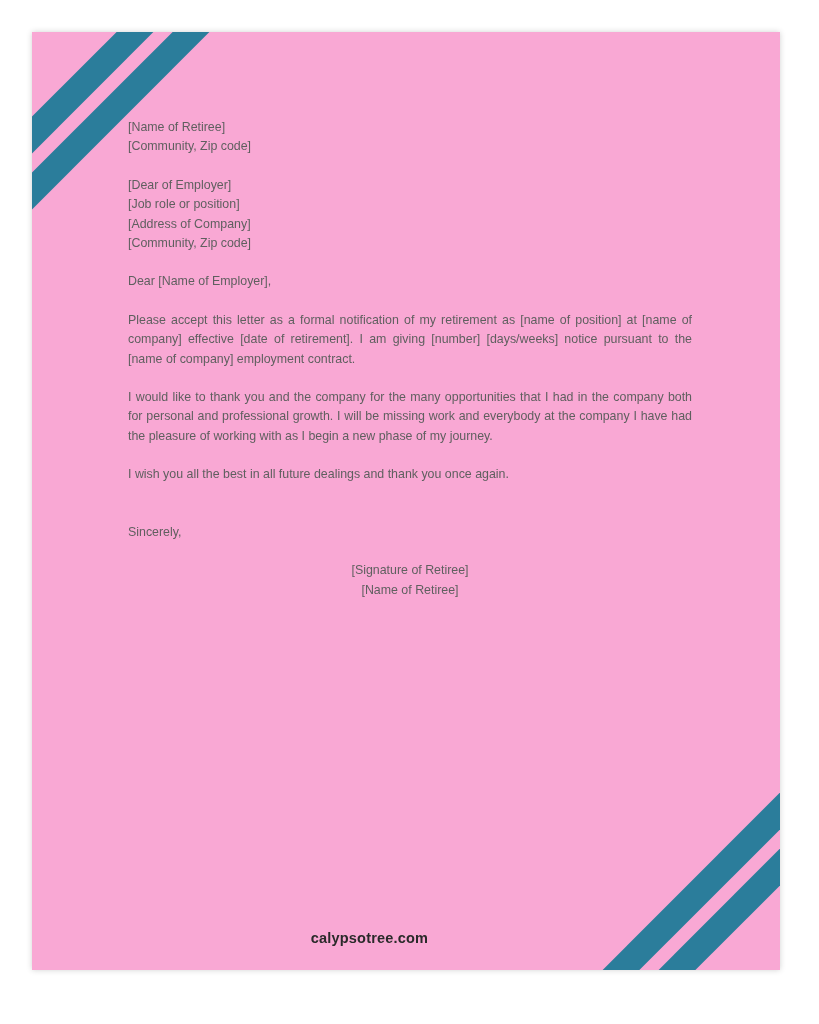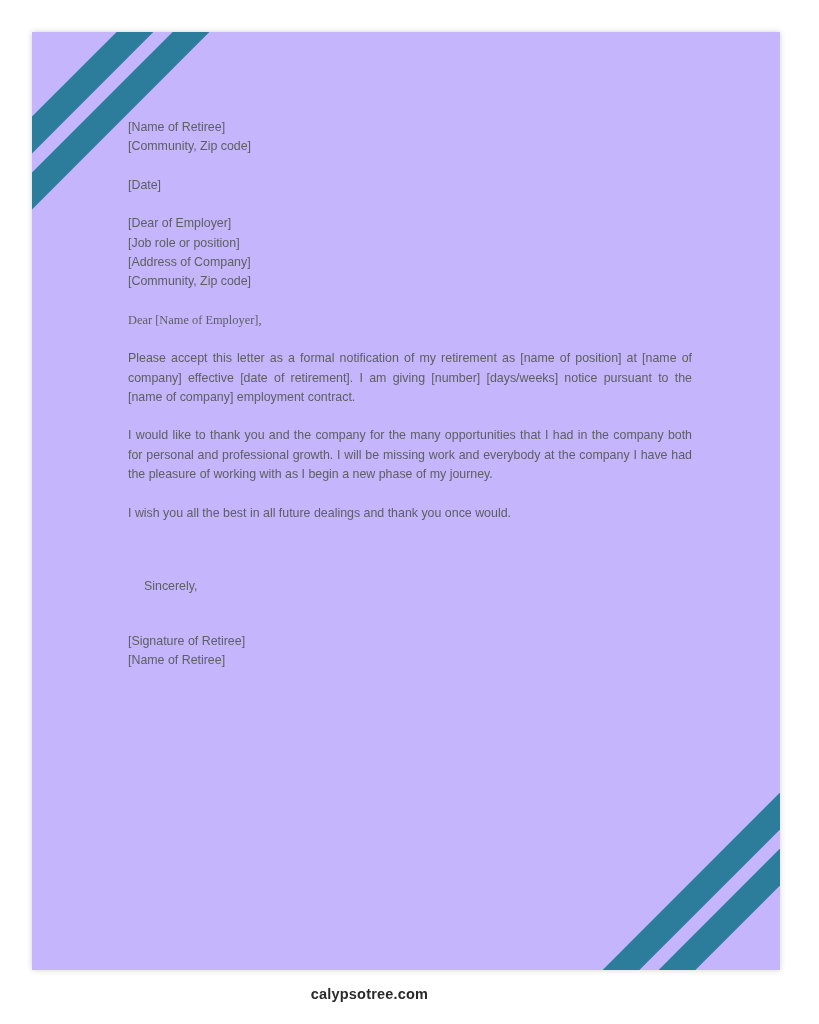--- a/index.html
+++ b/index.html
@@ -19,21 +19,21 @@
     height: 1024px;
     background: #ffffff;
     box-sizing: border-box;
   }
   .sheet {
     position: absolute;
     left: 32px;
     top: 32px;
     width: 748px;
     height: 938px;
-    background: #c4b5fd;
+    background: #f9a8d4;
     box-shadow: 0 0 6px rgba(0,0,0,0.18);
     overflow: hidden;
   }
   
   .stripe {
     position: absolute;
     background: #2b7d9b;
   }
   .tl-stripe-1 {
     width: 26px;
@@ -78,39 +78,39 @@
   }
   .addr-line {
     display: block;
     white-space: nowrap;
   }
   .block {
     margin-bottom: 19px;
   }
   .block.tight {
     margin-bottom: 0;
+    text-align: center;
   }
   .gap-sm { height: 19px; }
   .para {
     text-align: justify;
     margin: 0 0 19px 0;
     line-height: 19.4px;
   }
   .para:last-child { margin-bottom: 0; }
   .salutation {
     margin: 10px 0 19px 0;
-    font-family: Liberation Serif, serif;
   }
   .signoff {
-    margin: 16px;
+    margin: 0;
   }
   .footer {
     position: absolute;
     left: 0;
-    top: 986px;
+    top: 930px;
     width: 739px;
     text-align: center;
     font-size: 14.5px;
     font-weight: bold;
     color: #2a2a2a;
     letter-spacing: 0.2px;
   }
 </style>
 </head>
 <body>
@@ -124,36 +124,33 @@
     <div class="stripe br-stripe-1"></div>
     <div class="stripe br-stripe-2"></div>
 
     <div class="letter-body">
 
       <div class="block">
         <span class="addr-line">[Name of Retiree]</span>
         <span class="addr-line">[Community, Zip code]</span>
       </div>
 
-      <div class="block">
-        <span class="addr-line">[Date]</span>
-      </div>
 
       <div class="block">
         <span class="addr-line">[Dear of Employer]</span>
         <span class="addr-line">[Job role or position]</span>
         <span class="addr-line">[Address of Company]</span>
         <span class="addr-line">[Community, Zip code]</span>
       </div>
 
       <p class="salutation">Dear [Name of Employer],</p>
 
       <p class="para">Please accept this letter as a formal notification of my retirement as [name of position] at [name of company] effective [date of retirement]. I am giving [number] [days/weeks] notice pursuant to the [name of company] employment contract.</p>
       <p class="para">I would like to thank you and the company for the many opportunities that I had in the company both for personal and professional growth. I will be missing work and everybody at the company I have had the pleasure of working with as I begin a new phase of my journey.</p>
-      <p class="para">I wish you all the best in all future dealings and thank you once would.</p>
+      <p class="para">I wish you all the best in all future dealings and thank you once again.</p>
 
       <div class="gap-sm"></div>
 
       <p class="signoff">Sincerely,</p>
 
       <div class="gap-sm"></div>
 
       <div class="block tight">
         <span class="addr-line">[Signature of Retiree]</span>
         <span class="addr-line">[Name of Retiree]</span>

